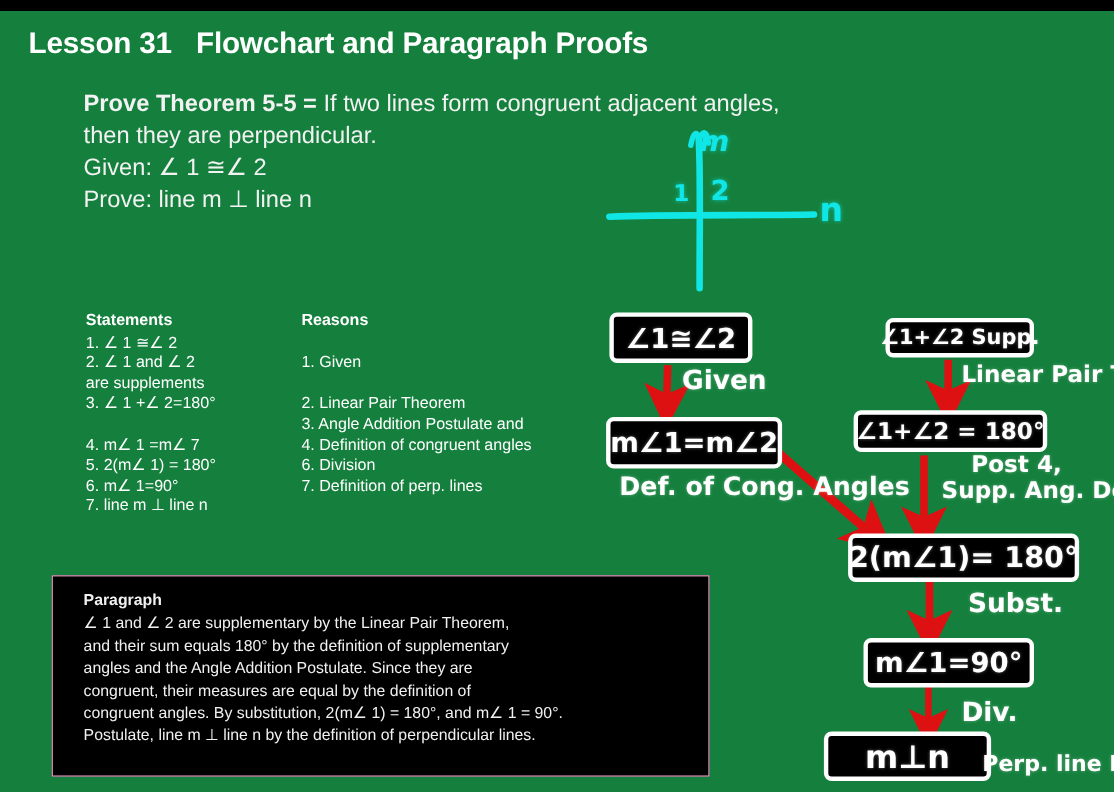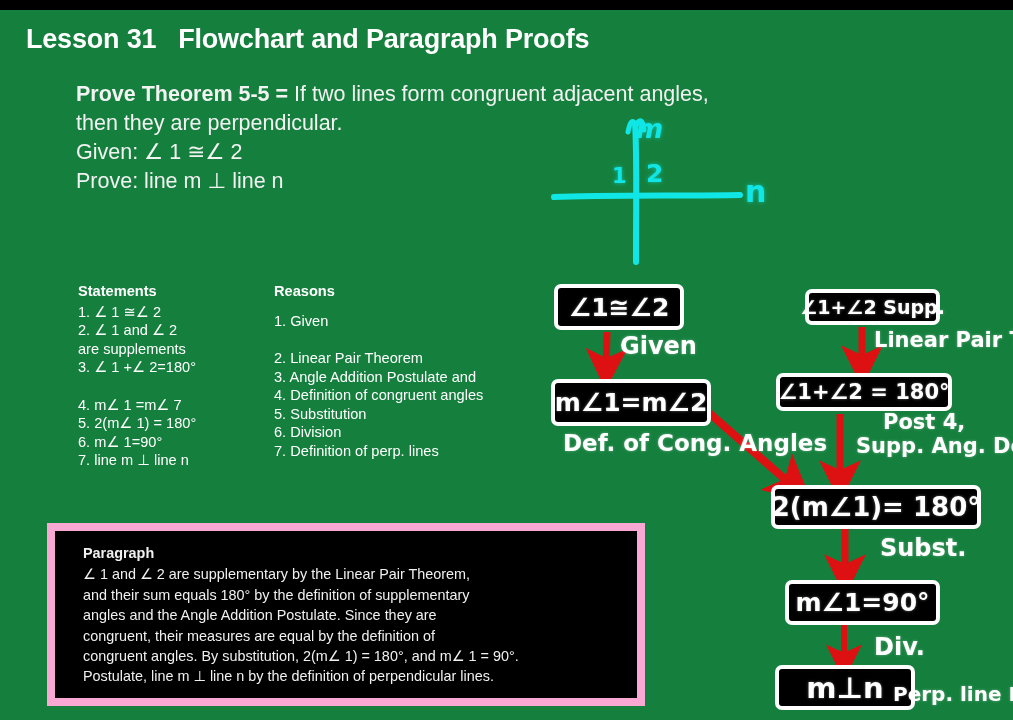--- a/index.html
+++ b/index.html
@@ -62,21 +62,21 @@
   .cell { min-height: 18.6px; white-space: nowrap; }
   .spacer { height: 5px; }
 
   
   .para-box {
     position: absolute;
     left: 47px;
     top: 513px;
     width: 598px;
     height: 183px;
-    border: 8px solid #f9a8d4;
+    border: 1px solid #f9a8d4;
     box-sizing: border-box;
     background: #000000;
   }
   .para-inner {
     padding: 12px 14px 8px 28px;
     font-size: 14.4px;
     line-height: 20.4px;
     color: #f0f0f0;
   }
   .para-head { font-weight: bold; padding-bottom: 1px; }
@@ -170,21 +170,20 @@
         <div class="cell">5. 2(m∠ 1) = 180°</div>
         <div class="cell">6. m∠ 1=90°</div>
         <div class="cell">7. line m ⊥ line n</div>
       </div>
       <div class="col-reasons">
         <div class="cell">1. Given</div>
         <div class="cell"></div>
         <div class="cell">2. Linear Pair Theorem</div>
         <div class="cell">3. Angle Addition Postulate and</div>
         <div class="cell">4. Definition of congruent angles</div>
-        <div class="cell">5. Substitution</div>
         <div class="cell">6. Division</div>
         <div class="cell">7. Definition of perp. lines</div>
       </div>
     </div>
   </div>
 
   <div class="para-box">
     <div class="para-inner">
       <div class="para-head">Paragraph</div>
       <div class="para-line">∠ 1 and ∠ 2 are supplementary by the Linear Pair Theorem,</div>
@@ -221,21 +220,21 @@
   <div class="hand-box" style="left:551px; top:369px; width:160px; height:47px; font-size:25px;">m∠1=m∠2</div>
 
   <div class="hand-box" style="left:805px; top:279px; width:135px; height:36px; font-size:19px;">∠1+∠2 Supp.</div>
 
   <div class="hand-box" style="left:776px; top:363px; width:176px; height:38px; font-size:21px;">∠1+∠2 = 180°</div>
 
   <div class="hand-box" style="left:771px; top:475px; width:210px; height:44px; font-size:26px;">2(m∠1)= 180°</div>
 
   <div class="hand-box" style="left:785px; top:570px; width:155px; height:45px; font-size:25px;">m∠1=90°</div>
 
-  <div class="hand-box" style="left:775px; top:655px; width:140px; height:45px; font-size:29px;">m⊥n</div>
+  <div class="hand-box" style="left:749px; top:655px; width:152px; height:45px; font-size:29px;">m⊥n</div>
 
   <div class="hand-label" style="left:620px; top:322px; font-size:24px;">Given</div>
 
   <div class="hand-label" style="left:563px; top:420px; font-size:23px;">Def. of Cong. Angles</div>
 
   <div class="hand-label" style="left:874px; top:318px; font-size:21px;">Linear Pair Th.</div>
 
   <div class="hand-label" style="left:883px; top:400px; font-size:21px;">Post 4,</div>
 
   <div class="hand-label" style="left:856px; top:424px; font-size:21px;">Supp. Ang. Def.</div>

